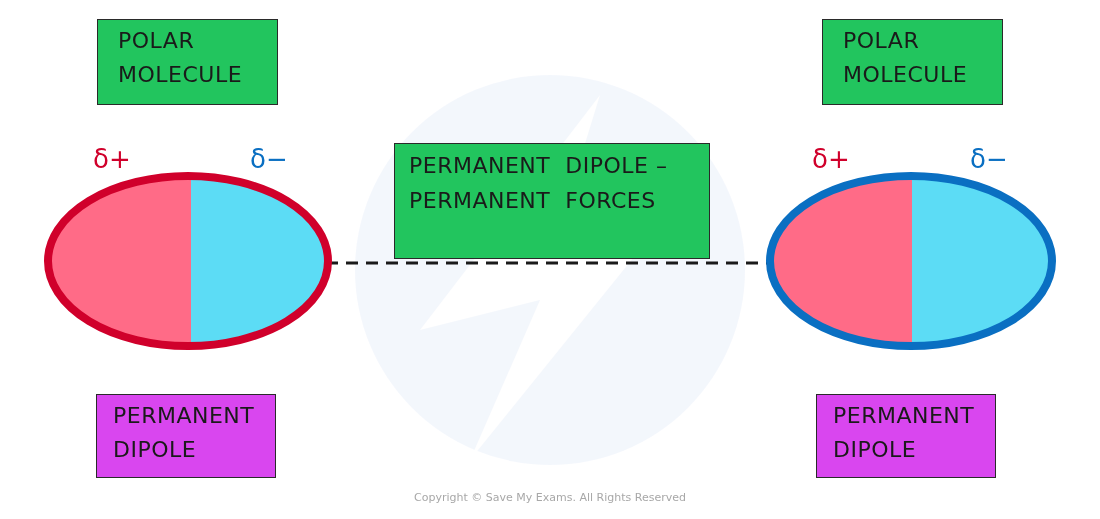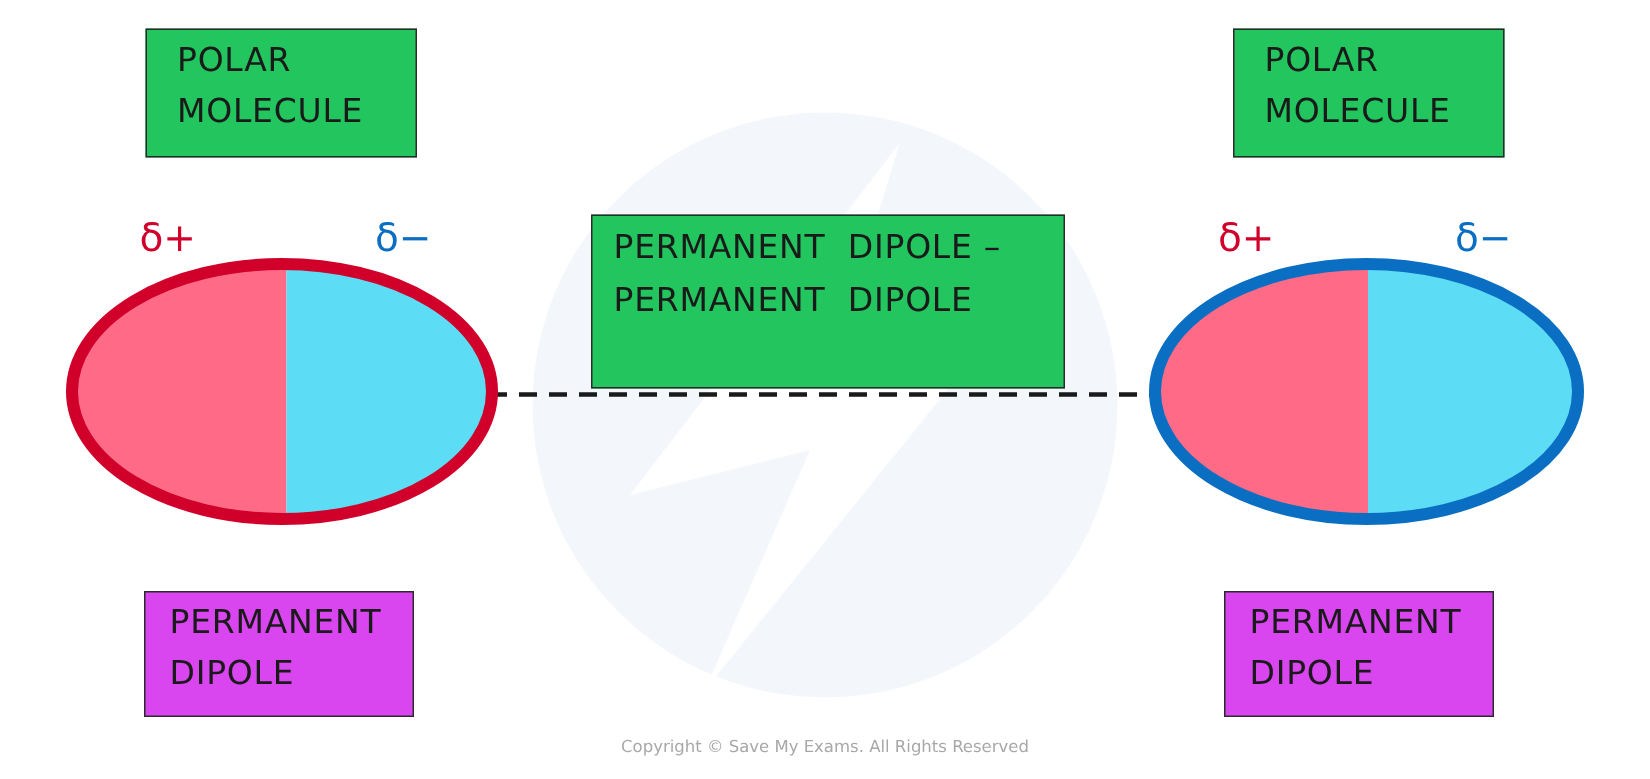--- a/index.html
+++ b/index.html
@@ -59,21 +59,21 @@
   <span class="line">POLAR</span>
   <span class="line">MOLECULE</span>
 </div>
 <div class="box grey" style="left:822px; top:19px; width:181px; height:86px;">
   <span class="line">POLAR</span>
   <span class="line">MOLECULE</span>
 </div>
 
 <div class="box grey" style="left:394px; top:125px; width:316px; height:116px; padding-left:14px; line-height:35px;margin-top:18px;">
   <span class="line">PERMANENT  DIPOLE –</span>
-  <span class="line">PERMANENT  DIPOLE</span>
+  <span class="line">PERMANENT  FORCES</span>
 </div>
 
 <span class="delta plus" style="left:93px; top:144px;">δ+</span>
 <span class="delta minus" style="left:250px; top:144px;">δ−</span>
 <span class="delta plus" style="left:812px; top:144px;">δ+</span>
 <span class="delta minus" style="left:970px; top:144px;">δ−</span>
 
 <div class="box peach" style="left:96px; top:394px; width:180px; height:84px; padding-left:16px;">
   <span class="line">PERMANENT</span>
   <span class="line">DIPOLE</span>

